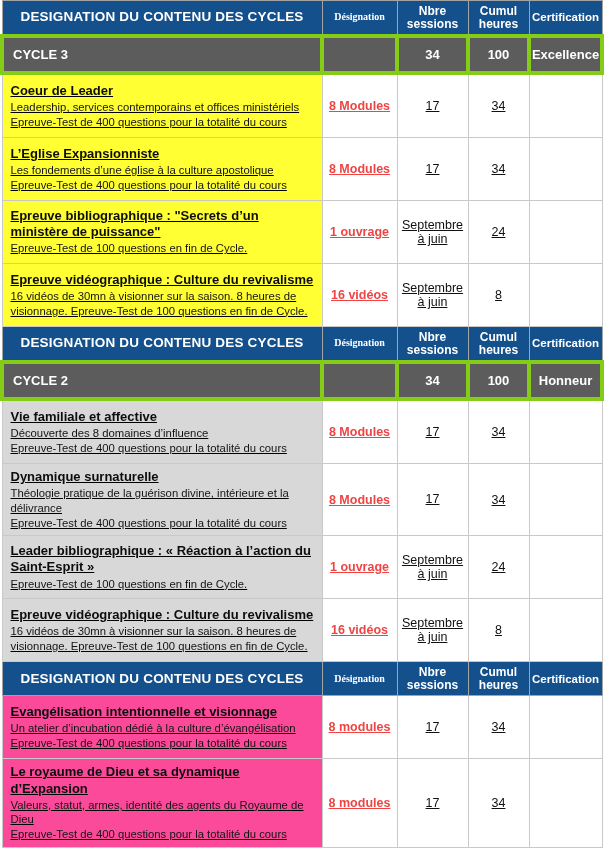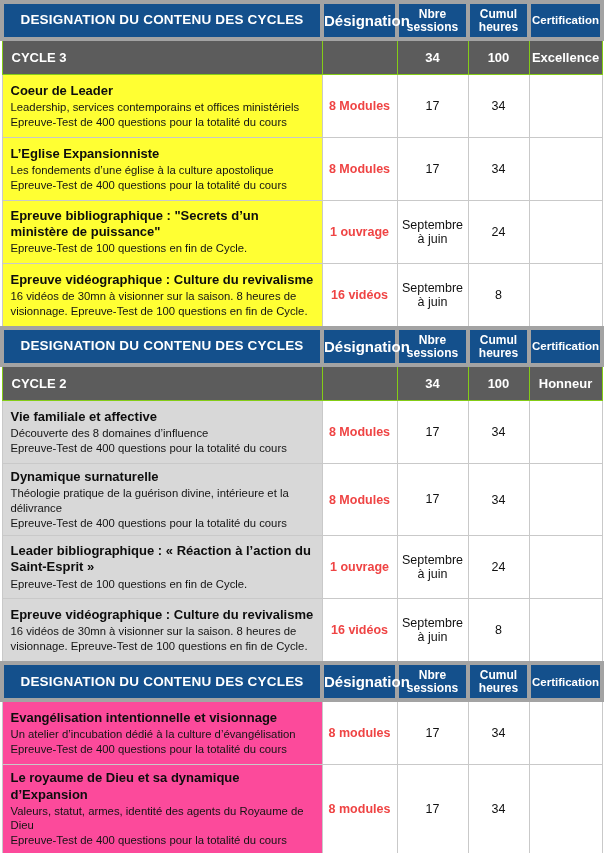--- a/index.html
+++ b/index.html
@@ -36,59 +36,61 @@
     border: 1px solid #c9c9c9;
     padding: 0;
     vertical-align: middle;
     background: #ffffff;
   }
 
   
   tr.hdr td {
     background: #14508C;
     color: #ffffff;
-    border: 4px solid #a3a3a3;
+    border: 1px solid #a3a3a3;
     text-align: center;
     font-weight: bold;
     height: 33px;
     line-height: 1.05;
   }
   tr.hdr td.h-main {
     font-size: 13.5px;
     letter-spacing: .2px;
   }
   tr.hdr td.h-desig {
-    font-size: 15px;
+    font-size: 10px;
+    font-family: Liberation Serif, serif;
   }
   tr.hdr td.h-two {
     font-size: 12px;
   }
   tr.hdr td.h-certif {
     font-size: 11.5px;
   }
   .h-two span { display: block; }
 
   
   tr.cyc td {
     background: #5C5C5C;
     color: #ffffff;
-    border: 1px solid #84cc16;
+    border: 4px solid #84cc16;
     height: 33px;
     text-align: center;
     font-weight: bold;
     font-size: 13px;
   }
   tr.cyc td.cyc-name {
     text-align: left;
     padding-left: 9px;
   }
 
   
   tr.row td {
     height: 52px;
+    text-decoration: underline;
   }
   tr.row td.content {
     padding: 5px 8px 5px 8px;
     text-align: left;
     vertical-align: middle;
   }
   tr.row td.num {
     text-align: center;
     font-size: 12.5px;
     color: #111111;

